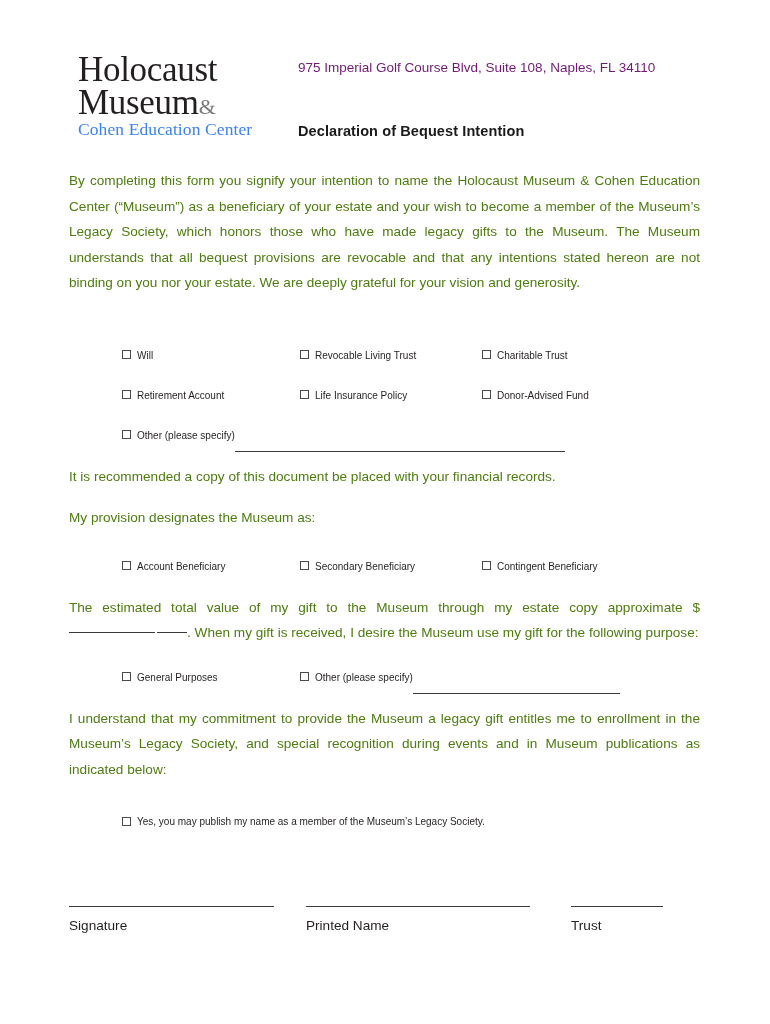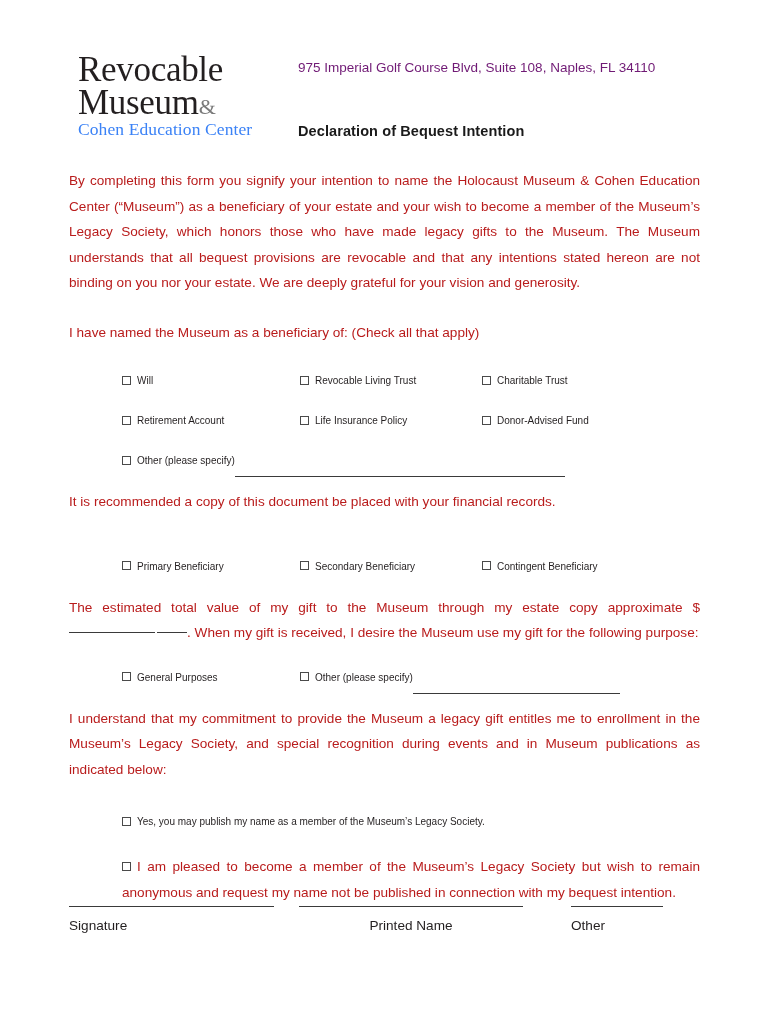--- a/index.html
+++ b/index.html
@@ -96,21 +96,21 @@
     top: 168px;
     width: 631px;
   }
 
   p.para {
     margin: 0;
     font-size: 13.6px;
     line-height: 25.5px;
     text-align: justify;
     text-justify: inter-word;
-    color: #b91c1c;
+    color: #4d7c0f;
   }
   p.para.nojust { text-align: left; }
 
   .spacer-8  { height: 8px; }
   .spacer-12 { height: 12px; }
   .spacer-16 { height: 16px; }
   .spacer-20 { height: 20px; }
   .spacer-24 { height: 24px; }
 
   
@@ -184,50 +184,49 @@
     height: 0;
     width: 100%;
   }
   .sig-label {
     font-size: 13.6px;
     color: #231f20;
     margin-top: 11px;
     white-space: nowrap;
   }
   .sig-1 { left: 69px;  width: 205px; }
-  .sig-2 { left: 299px; width: 224px; text-align: center; }
+  .sig-2 { left: 306px; width: 224px; }
   .sig-3 { left: 571px; width: 92px; }
 </style>
 </head>
 <body>
 
 <div class="page">
 
   <div class="header">
 
     <div class="logo">
-      <span class="logo-line1">Revocable</span>
+      <span class="logo-line1">Holocaust</span>
       <span class="logo-line2"><span>Museum</span><span class="logo-amp">&amp;</span></span>
       <span class="logo-line3">Cohen Education Center</span>
     </div>
 
     <div class="addr">
       <div>975 Imperial Golf Course Blvd, Suite 108, Naples, FL 34110</div>
     </div>
 
     <div class="doc-title">Declaration of Bequest Intention</div>
   </div>
 
   <div class="body-wrap">
 
     <p class="para">By completing this form you signify your intention to name the Holocaust Museum &amp; Cohen Education Center (“Museum”) as a beneficiary of your estate and your wish to become a member of the Museum’s Legacy Society, which honors those who have made legacy gifts to the Museum. The Museum understands that all bequest provisions are revocable and that any intentions stated hereon are not binding on you nor your estate. We are deeply grateful for your vision and generosity.</p>
 
     <div class="spacer-24"></div>
 
-    <p class="para nojust">I have named the Museum as a beneficiary of: (Check all that apply)</p>
 
     <div class="spacer-16"></div>
 
     <div class="cb-row">
       <span class="cb-cell c1"><span class="cbox"></span><span>Will</span></span>
       <span class="cb-cell c2"><span class="cbox"></span><span>Revocable Living Trust</span></span>
       <span class="cb-cell c3"><span class="cbox"></span><span>Charitable Trust</span></span>
     </div>
 
     <div class="cb-row">
@@ -239,25 +238,26 @@
     <div class="cb-row">
       <span class="cb-cell c1"><span class="cbox"></span><span>Other (please specify)</span><span class="fill-line fill-other1"></span></span>
     </div>
 
     <div class="spacer-8"></div>
 
     <p class="para nojust">It is recommended a copy of this document be placed with your financial records.</p>
 
     <div class="spacer-16"></div>
 
+    <p class="para nojust">My provision designates the Museum as:</p>
 
     <div class="spacer-16"></div>
 
     <div class="cb-row">
-      <span class="cb-cell c1"><span class="cbox"></span><span>Primary Beneficiary</span></span>
+      <span class="cb-cell c1"><span class="cbox"></span><span>Account Beneficiary</span></span>
       <span class="cb-cell c2"><span class="cbox"></span><span>Secondary Beneficiary</span></span>
       <span class="cb-cell c3"><span class="cbox"></span><span>Contingent Beneficiary</span></span>
     </div>
 
     <div class="spacer-8"></div>
 
     <p class="para"><span>The estimated total value of my gift to the Museum through my estate copy approximate $</span><span class="money-blank"><span class="mb-a"></span><span class="mb-b"></span></span><span>. When my gift is received, I desire the Museum use my gift for the following purpose:</span></p>
 
     <div class="spacer-12"></div>
 
@@ -271,34 +271,31 @@
     <p class="para">I understand that my commitment to provide the Museum a legacy gift entitles me to enrollment in the Museum’s Legacy Society, and special recognition during events and in Museum publications as indicated below:</p>
 
     <div class="spacer-20"></div>
 
     <div class="cb-row">
       <span class="cb-cell c1"><span class="cbox"></span><span>Yes, you may publish my name as a member of the Museum’s Legacy Society.</span></span>
     </div>
 
     <div class="spacer-12"></div>
 
-    <div style="position:relative; padding-left:53px;">
-      <p class="para" style="position:relative;"><span class="cbox"></span><span>I am pleased to become a member of the Museum’s Legacy Society but wish to remain anonymous and request my name not be published in connection with my bequest intention.</span></p>
-    </div>
 
   </div>
 
   <div class="sig-block">
     <div class="sig-item sig-1">
       <div class="sig-rule"></div>
       <div class="sig-label">Signature</div>
     </div>
     <div class="sig-item sig-2">
       <div class="sig-rule"></div>
       <div class="sig-label">Printed Name</div>
     </div>
     <div class="sig-item sig-3">
       <div class="sig-rule"></div>
-      <div class="sig-label">Other</div>
+      <div class="sig-label">Trust</div>
     </div>
   </div>
 
 </div>
 
 </body></html>

